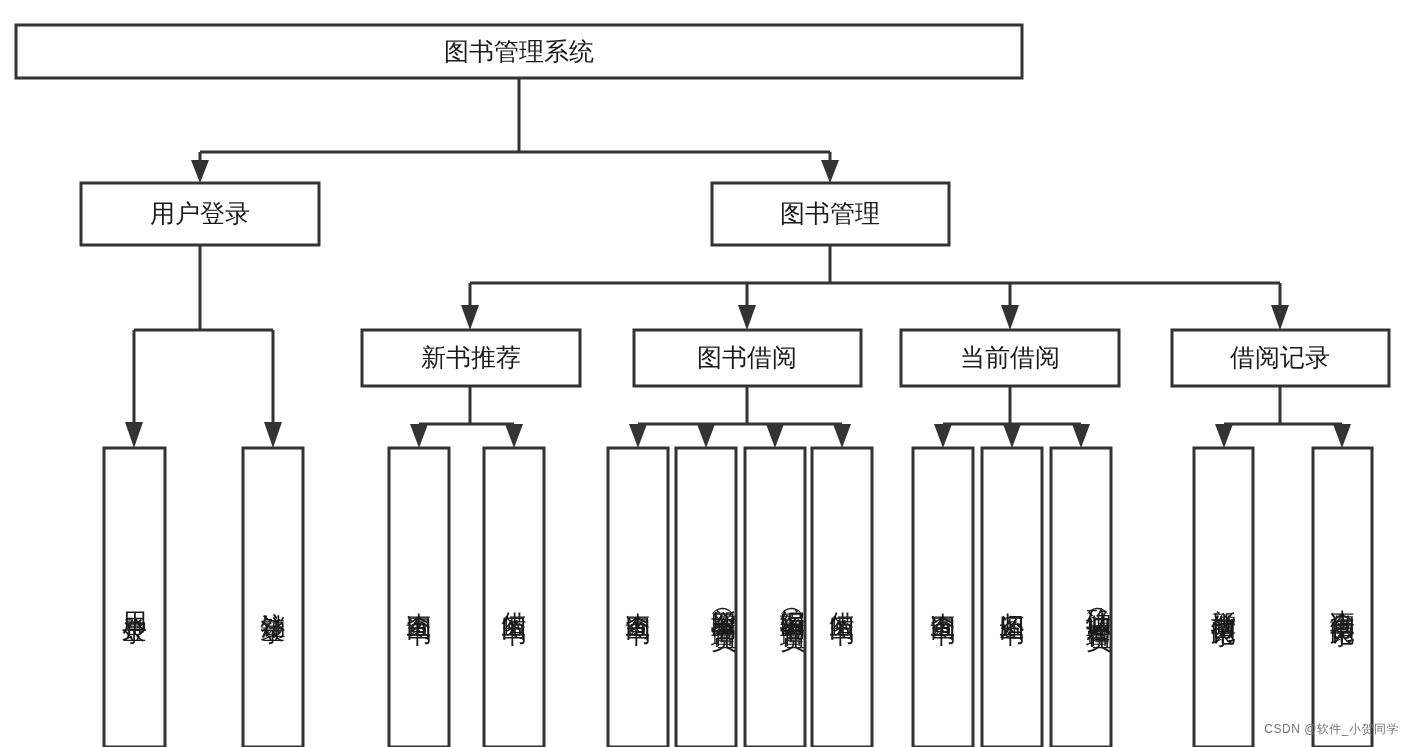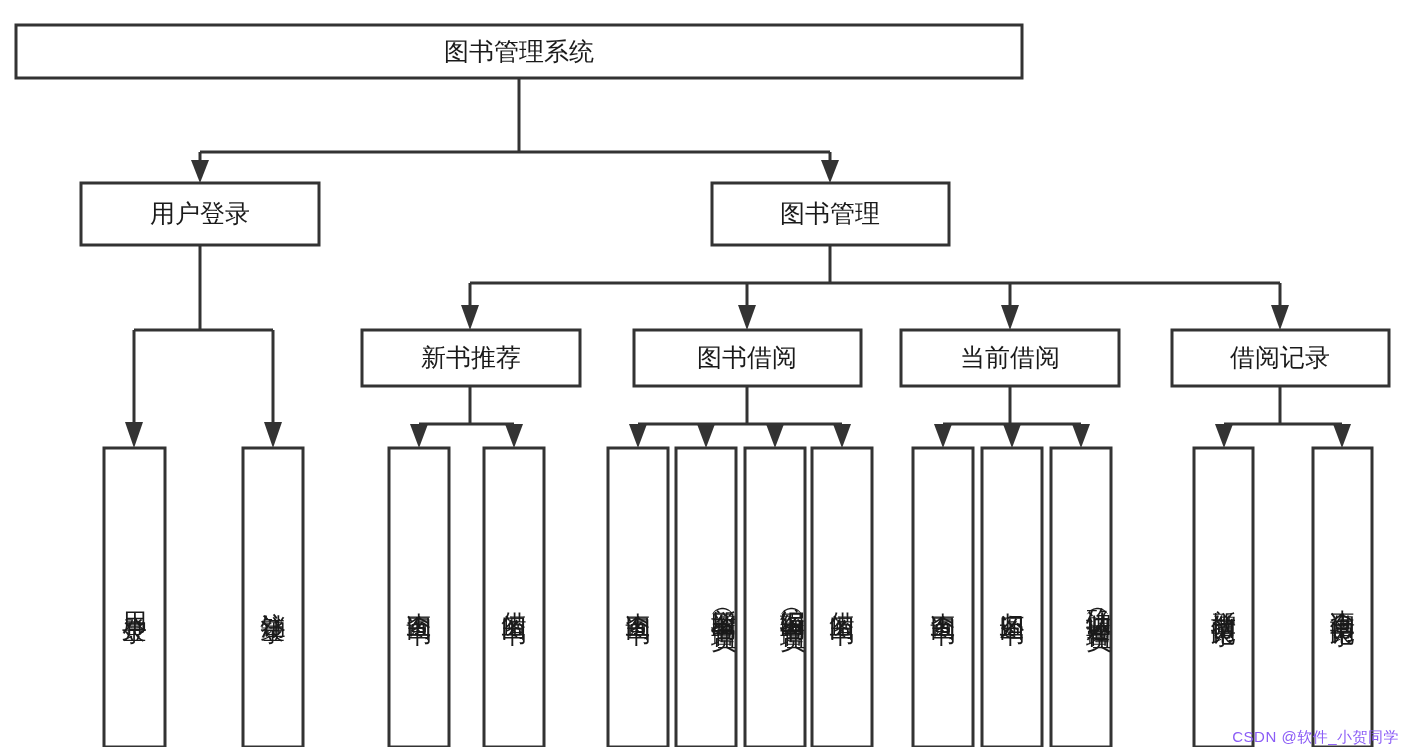--- a/index.html
+++ b/index.html
@@ -63,24 +63,24 @@
     justify-content: center;
     text-align: center;
     pointer-events: none;
   }
   .leaf-label.center-v {
     align-items: center;
   }
   .watermark {
     position: absolute;
     right: 6px;
-    bottom: 12px;
-    font-family: "Liberation Sans", "DejaVu Sans", sans-serif;
-    font-size: 15px;
-    color: #8b5cf6;
+    bottom: 21px;
+    font-family: "Liberation Sans", "DejaVu Sans", sans-serif;
+    font-size: 12px;
+    color: #737373;
     letter-spacing: 0.5px;
     white-space: nowrap;
   }
 </style>
 </head>
 <body>
 
 <div id="diagram-root">
 
   <svg class="flow" viewBox="0 0 1405 747">

